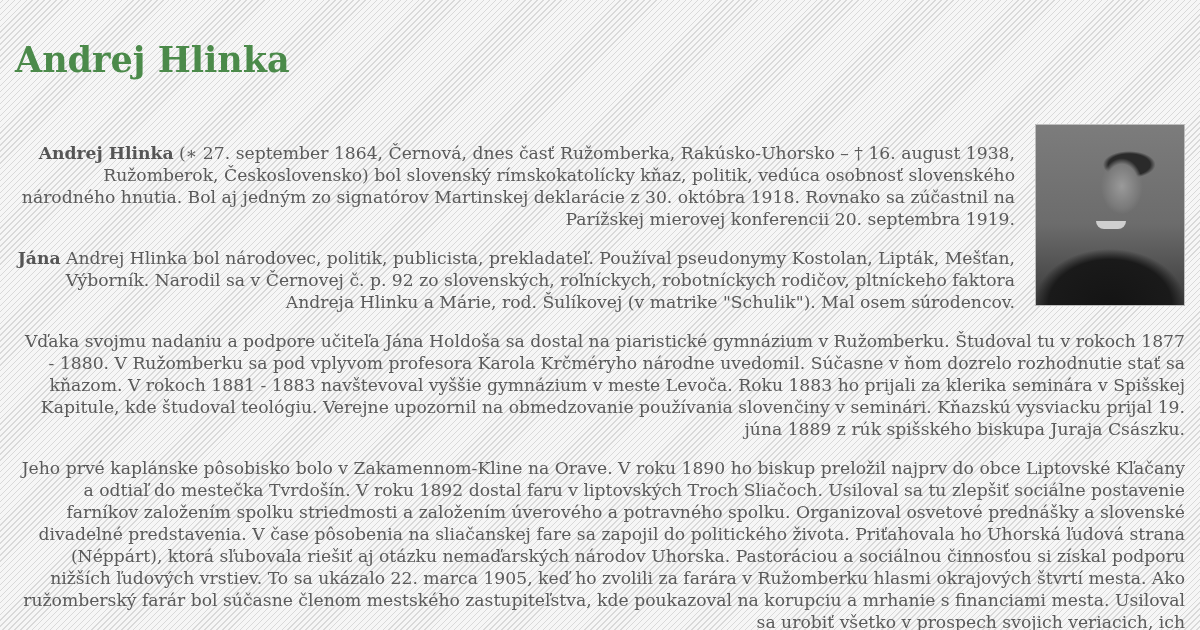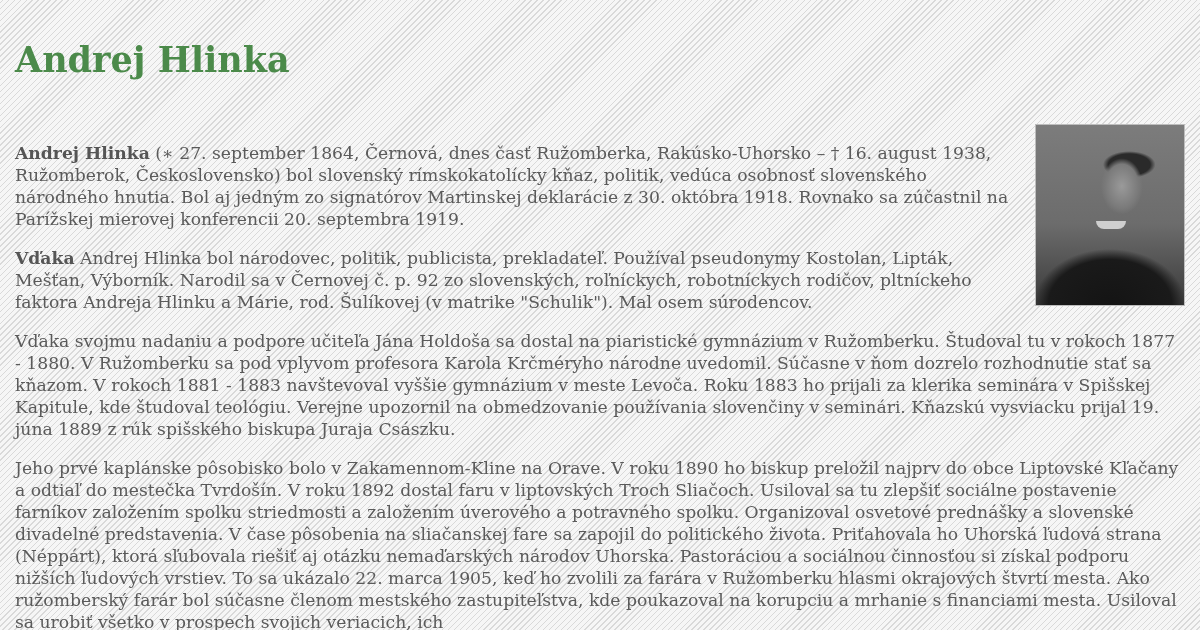--- a/index.html
+++ b/index.html
@@ -65,37 +65,38 @@
       position: absolute;
       left: 60px;
       top: 96px;
       width: 30px;
       height: 8px;
       border-radius: 0 0 15px 15px;
       background: #cfcfcf;
     }
     p {
       margin: 0 0 17px 0;
+      text-align: right;
     }
     b {
       color: #555555;
     }
   </style>
 </head>
 <body>
 
 <div class="page">
   <h1>Andrej Hlinka</h1>
 
   <div class="content">
     <div class="portrait" title="Portrait photo of Andrej Hlinka">
       <div class="collar"></div>
     </div>
 
     <p><b>Andrej Hlinka</b><span> (∗ 27. september 1864, Černová, dnes časť Ružomberka, Rakúsko-Uhorsko – † 16. august 1938, Ružomberok, Československo) bol slovenský rímskokatolícky kňaz, politik, vedúca osobnosť slovenského národného hnutia. Bol aj jedným zo signatórov Martinskej deklarácie z 30. októbra 1918. Rovnako sa zúčastnil na Parížskej mierovej konferencii 20. septembra 1919.</span></p>
 
-    <p><b>Vďaka</b><span> Andrej Hlinka bol národovec, politik, publicista, prekladateľ. Používal pseudonymy Kostolan, Lipták, Mešťan, Výborník. Narodil sa v Černovej č. p. 92 zo slovenských, roľníckych, robotníckych rodičov, pltníckeho faktora Andreja Hlinku a Márie, rod. Šulíkovej (v matrike "Schulik"). Mal osem súrodencov.</span></p>
+    <p><b>Jána</b><span> Andrej Hlinka bol národovec, politik, publicista, prekladateľ. Používal pseudonymy Kostolan, Lipták, Mešťan, Výborník. Narodil sa v Černovej č. p. 92 zo slovenských, roľníckych, robotníckych rodičov, pltníckeho faktora Andreja Hlinku a Márie, rod. Šulíkovej (v matrike "Schulik"). Mal osem súrodencov.</span></p>
 
     <p><span>Vďaka svojmu nadaniu a podpore učiteľa Jána Holdoša sa dostal na piaristické gymnázium v Ružomberku. Študoval tu v rokoch 1877 - 1880. V Ružomberku sa pod vplyvom profesora Karola Krčméryho národne uvedomil. Súčasne v ňom dozrelo rozhodnutie stať sa kňazom. V rokoch 1881 - 1883 navštevoval vyššie gymnázium v meste Levoča. Roku 1883 ho prijali za klerika seminára v Spišskej Kapitule, kde študoval teológiu. Verejne upozornil na obmedzovanie používania slovenčiny v seminári. Kňazskú vysviacku prijal 19. júna 1889 z rúk spišského biskupa Juraja Császku.</span></p>
 
     <p><span>Jeho prvé kaplánske pôsobisko bolo v Zakamennom-Kline na Orave. V roku 1890 ho biskup preložil najprv do obce Liptovské Kľačany a odtiaľ do mestečka Tvrdošín. V roku 1892 dostal faru v liptovských Troch Sliačoch. Usiloval sa tu zlepšiť sociálne postavenie farníkov založením spolku striedmosti a založením úverového a potravného spolku. Organizoval osvetové prednášky a slovenské divadelné predstavenia. V čase pôsobenia na sliačanskej fare sa zapojil do politického života. Priťahovala ho Uhorská ľudová strana (Néppárt), ktorá sľubovala riešiť aj otázku nemaďarských národov Uhorska. Pastoráciou a sociálnou činnosťou si získal podporu nižších ľudových vrstiev. To sa ukázalo 22. marca 1905, keď ho zvolili za farára v Ružomberku hlasmi okrajových štvrtí mesta. Ako ružomberský farár bol súčasne členom mestského zastupiteľstva, kde poukazoval na korupciu a mrhanie s financiami mesta. Usiloval sa urobiť všetko v prospech svojich veriacich, ich</span></p>
   </div>
 </div>
 
 </body></html>

